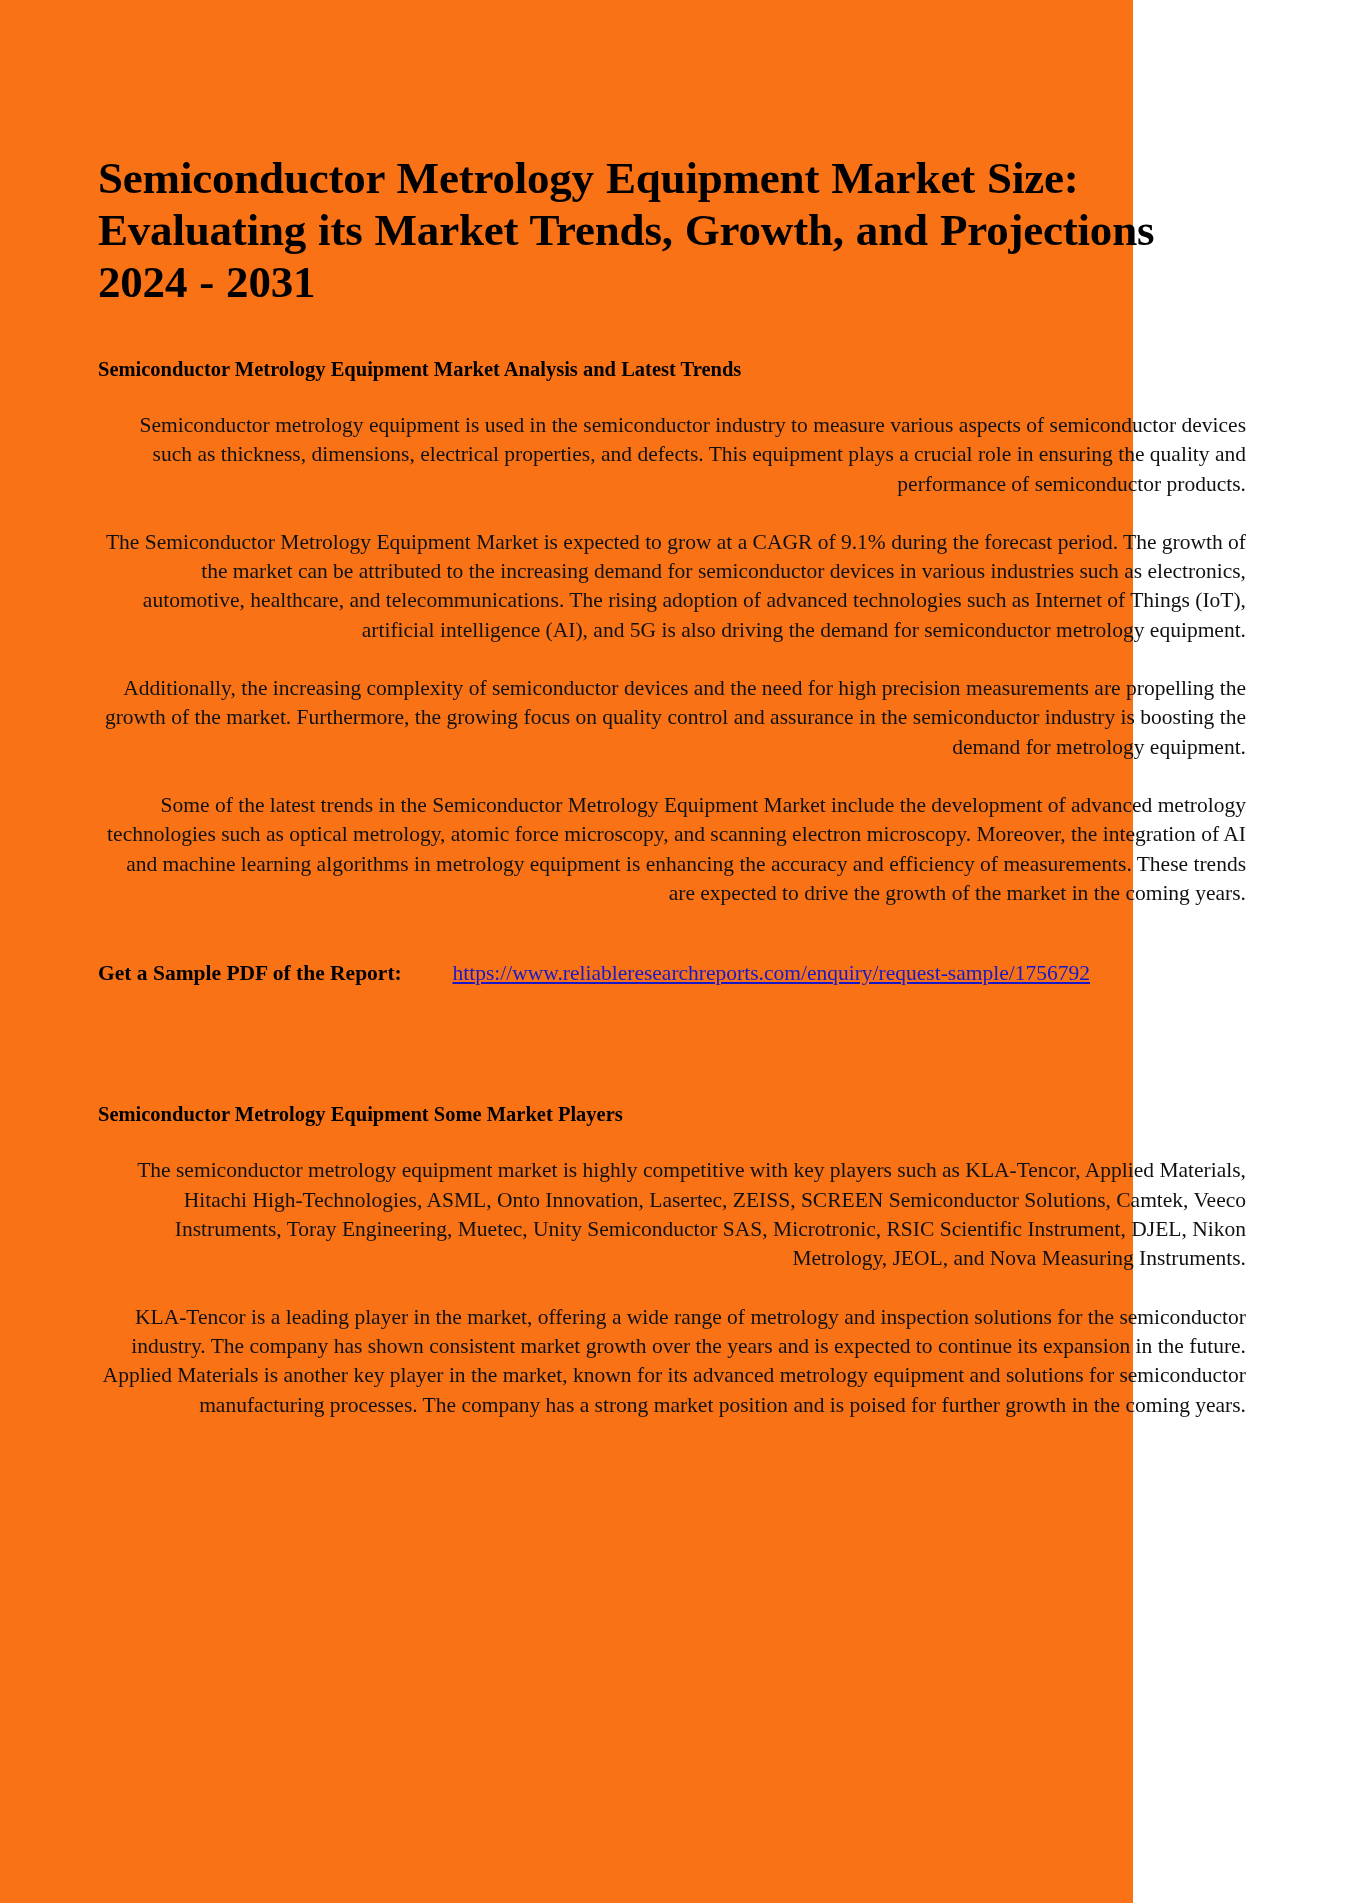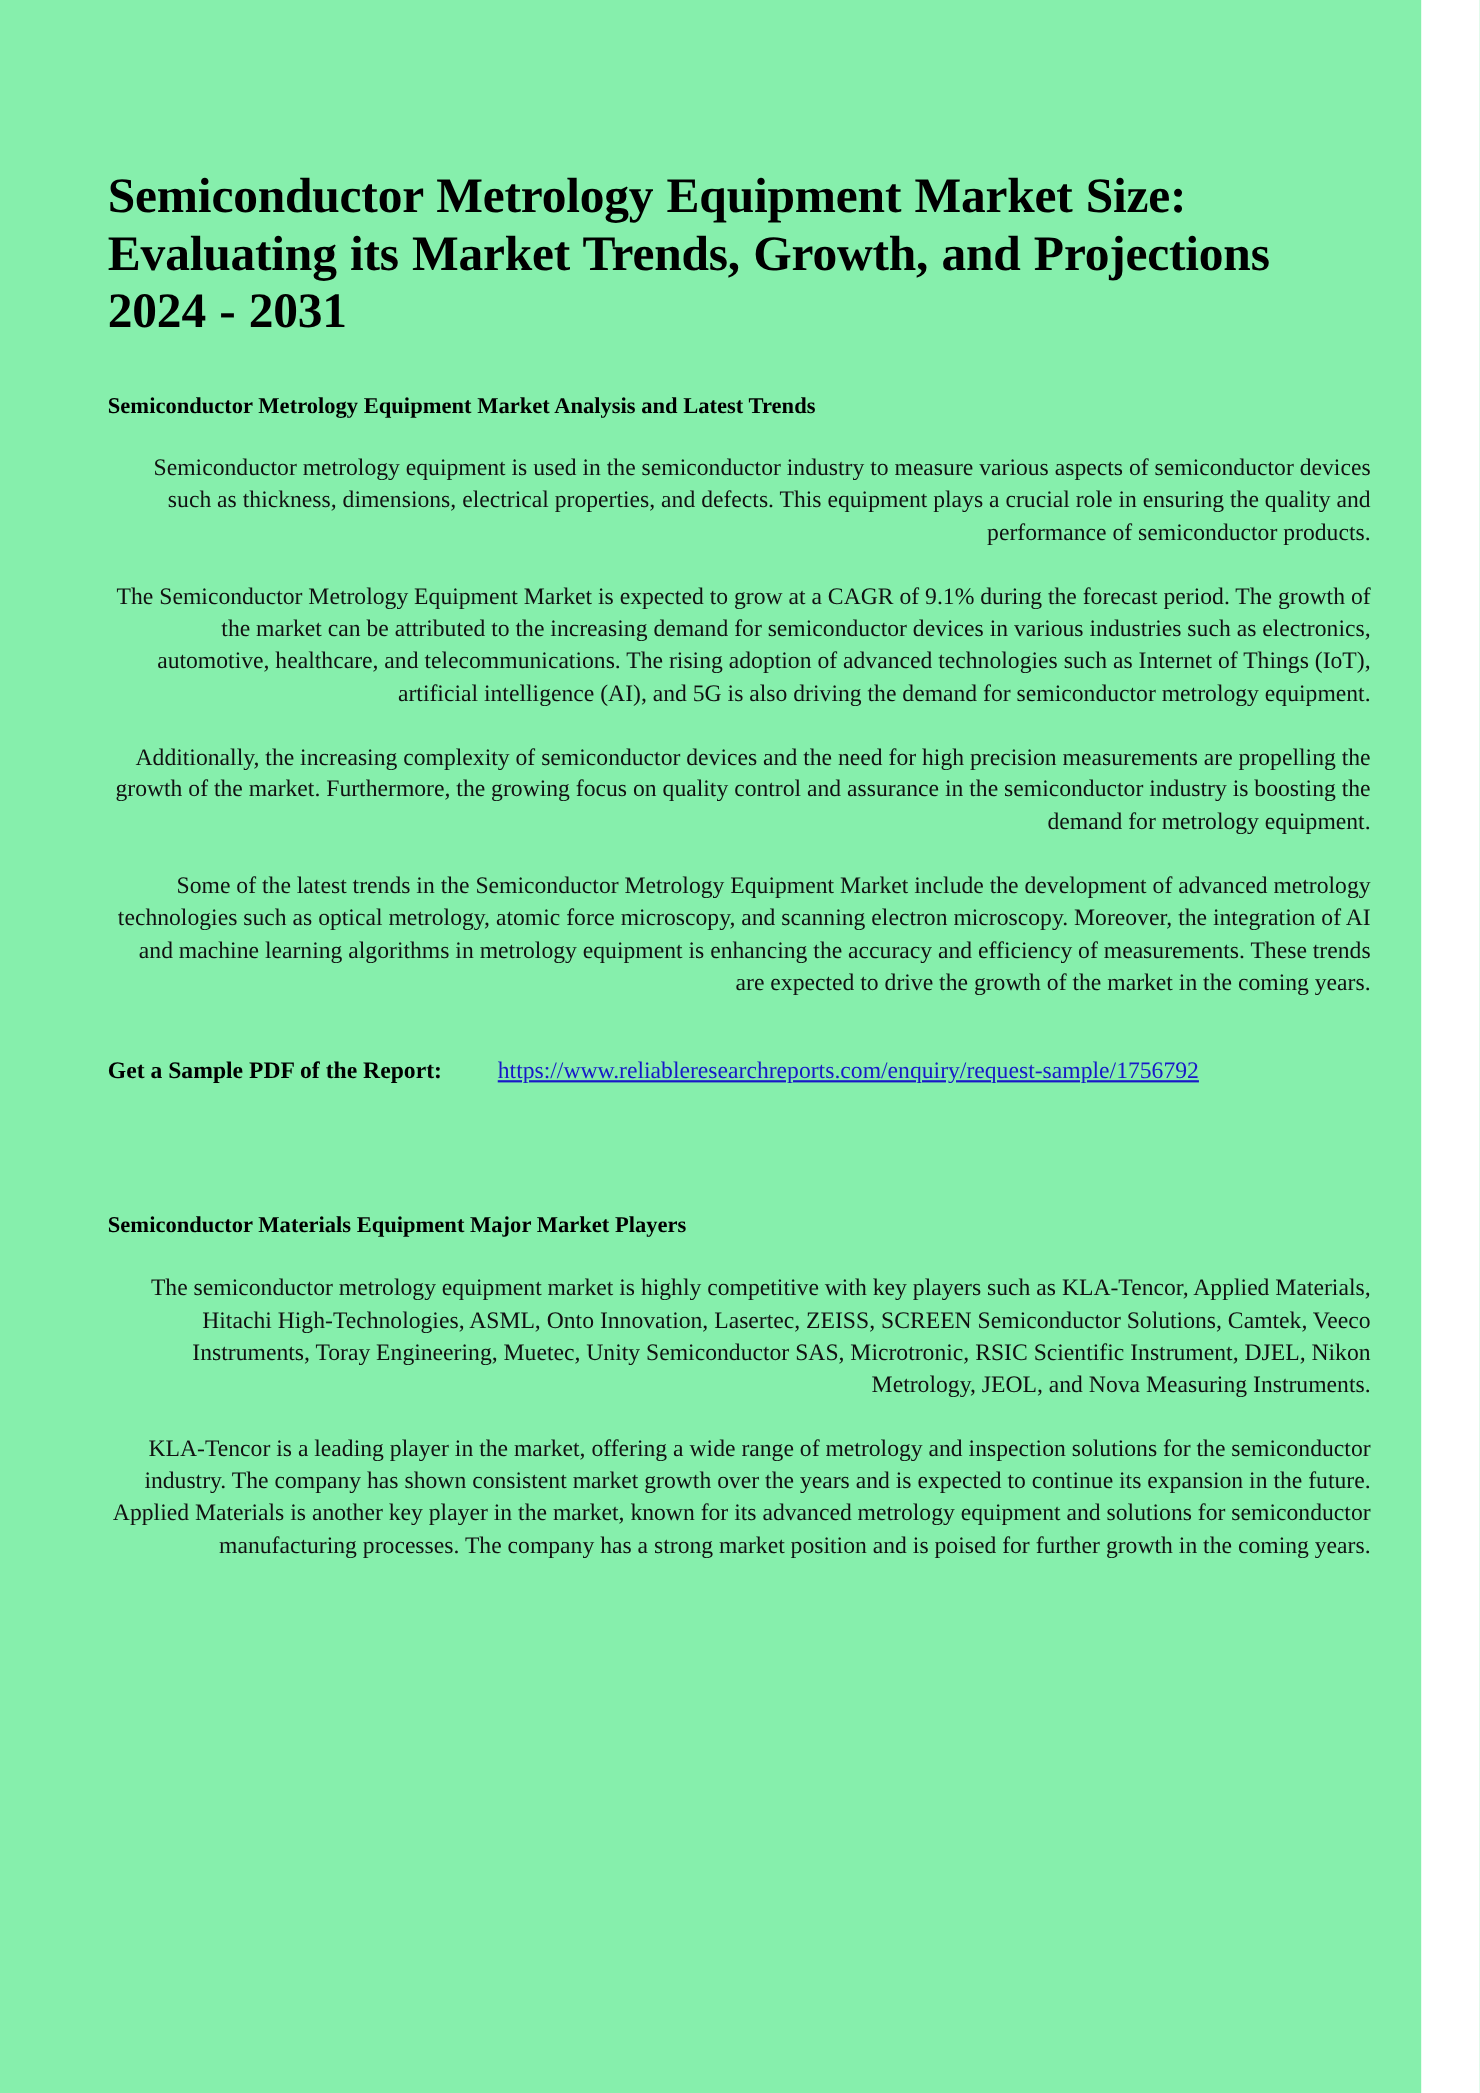--- a/index.html
+++ b/index.html
@@ -10,23 +10,23 @@
   body {
     width: 1345px;
     height: 1903px;
     overflow: hidden;
     font-family: "Liberation Serif", "DejaVu Serif", serif;
     color: #000000;
     -webkit-font-smoothing: antialiased;
   }
   .page {
     position: relative;
-    width: 1292px;
+    width: 1133px;
     height: 1903px;
-    background: #86efac;
+    background: #f97316;
     box-sizing: border-box;
     padding: 0;
   }
   .content {
     position: absolute;
     left: 98px;
     top: 0;
     width: 1148px;
   }
 
@@ -104,21 +104,21 @@
     <p class="para p-gap-lg">Additionally, the increasing complexity of semiconductor devices and the need for high precision measurements are propelling the growth of the market. Furthermore, the growing focus on quality control and assurance in the semiconductor industry is boosting the demand for metrology equipment.</p>
 
     <p class="para p-gap-lg">Some of the latest trends in the Semiconductor Metrology Equipment Market include the development of advanced metrology technologies such as optical metrology, atomic force microscopy, and scanning electron microscopy. Moreover, the integration of AI and machine learning algorithms in metrology equipment is enhancing the accuracy and efficiency of measurements. These trends are expected to drive the growth of the market in the coming years.</p>
 
     <p class="link-block">
       <span class="link-label">Get a Sample PDF of the Report:</span><span>&nbsp;&nbsp;</span><a class="report-link" href="#">https://www.reliableresearchreports.com/enquiry/request-sample/1756792</a>
     </p>
 
     <div class="spacer-gap"></div>
 
-    <h2 class="section-heading sh-2">Semiconductor Materials Equipment Major Market Players</h2>
+    <h2 class="section-heading sh-2">Semiconductor Metrology Equipment Some Market Players</h2>
 
     <p class="para p-gap-lg">The semiconductor metrology equipment market is highly competitive with key players such as KLA-Tencor, Applied Materials, Hitachi High-Technologies, ASML, Onto Innovation, Lasertec, ZEISS, SCREEN Semiconductor Solutions, Camtek, Veeco Instruments, Toray Engineering, Muetec, Unity Semiconductor SAS, Microtronic, RSIC Scientific Instrument, DJEL, Nikon Metrology, JEOL, and Nova Measuring Instruments.</p>
 
     <p class="para p-gap-lg">KLA-Tencor is a leading player in the market, offering a wide range of metrology and inspection solutions for the semiconductor industry. The company has shown consistent market growth over the years and is expected to continue its expansion in the future. Applied Materials is another key player in the market, known for its advanced metrology equipment and solutions for semiconductor manufacturing processes. The company has a strong market position and is poised for further growth in the coming years.</p>
 
 
     <div class="bottom-pad"></div>
   </div>
 </div>
 

